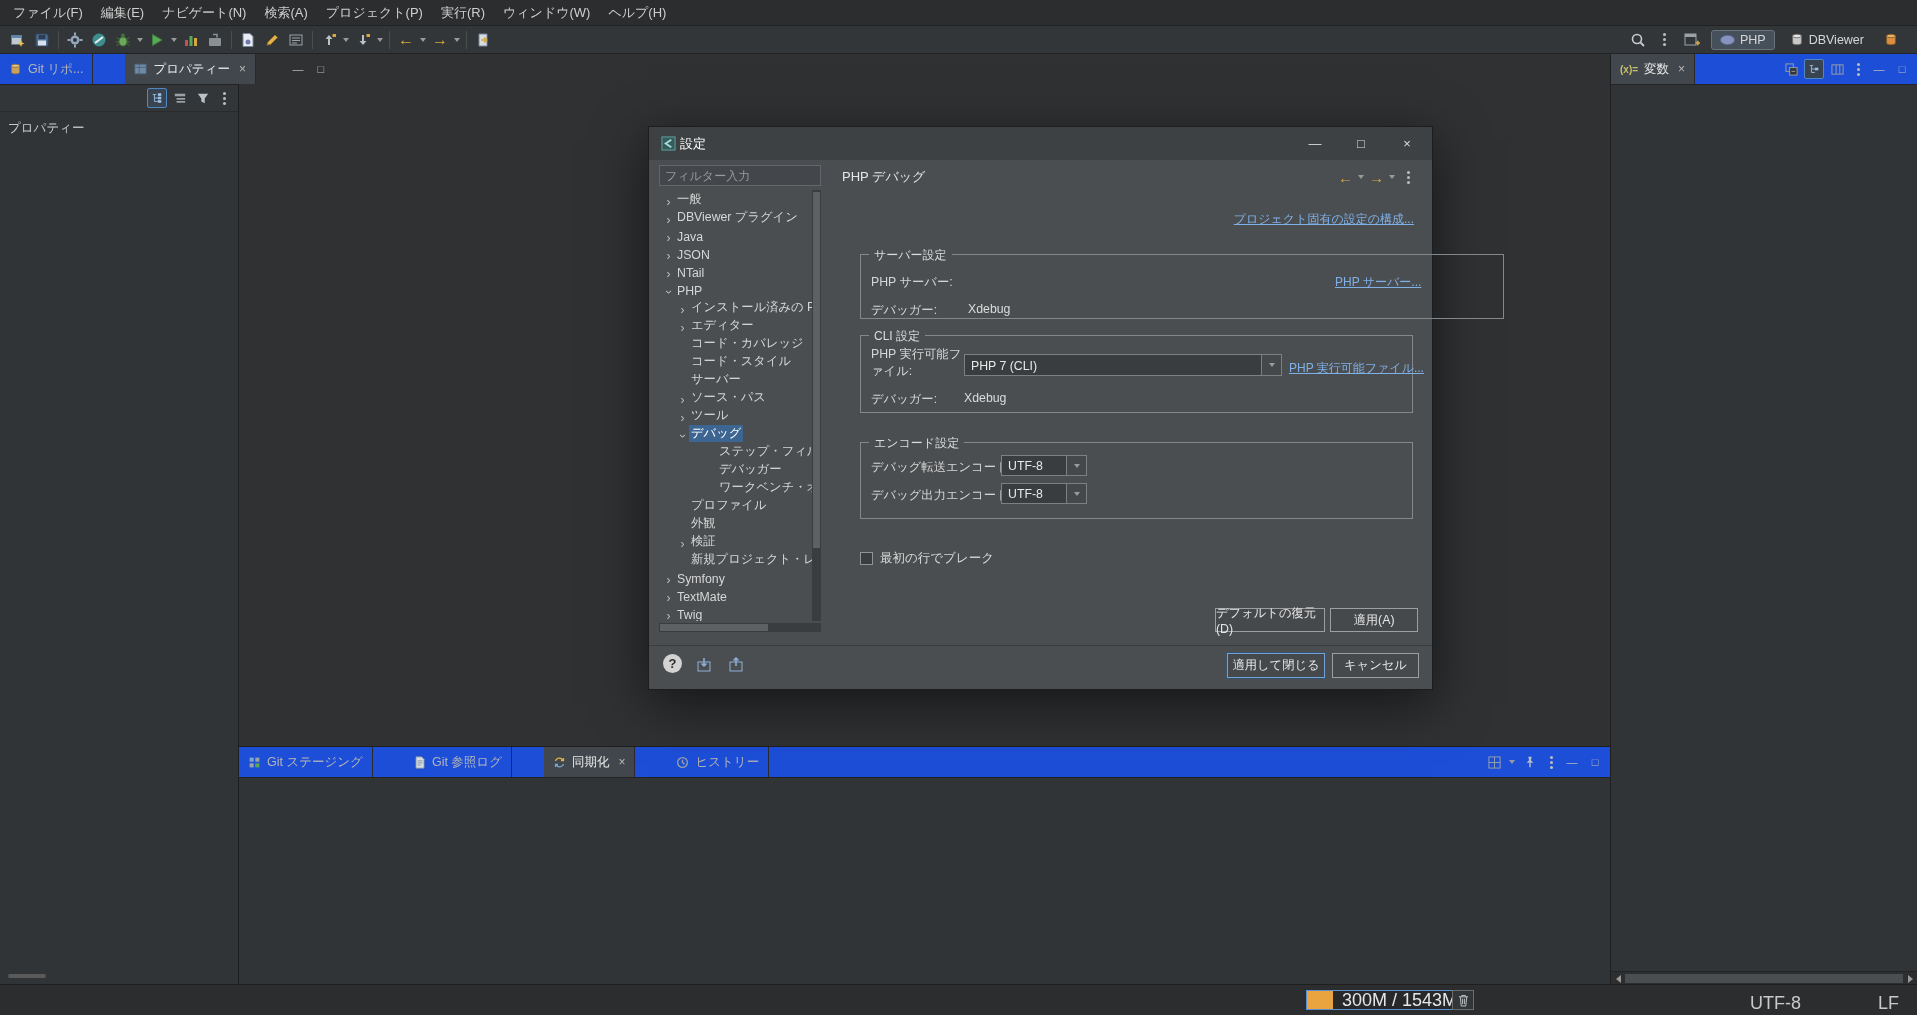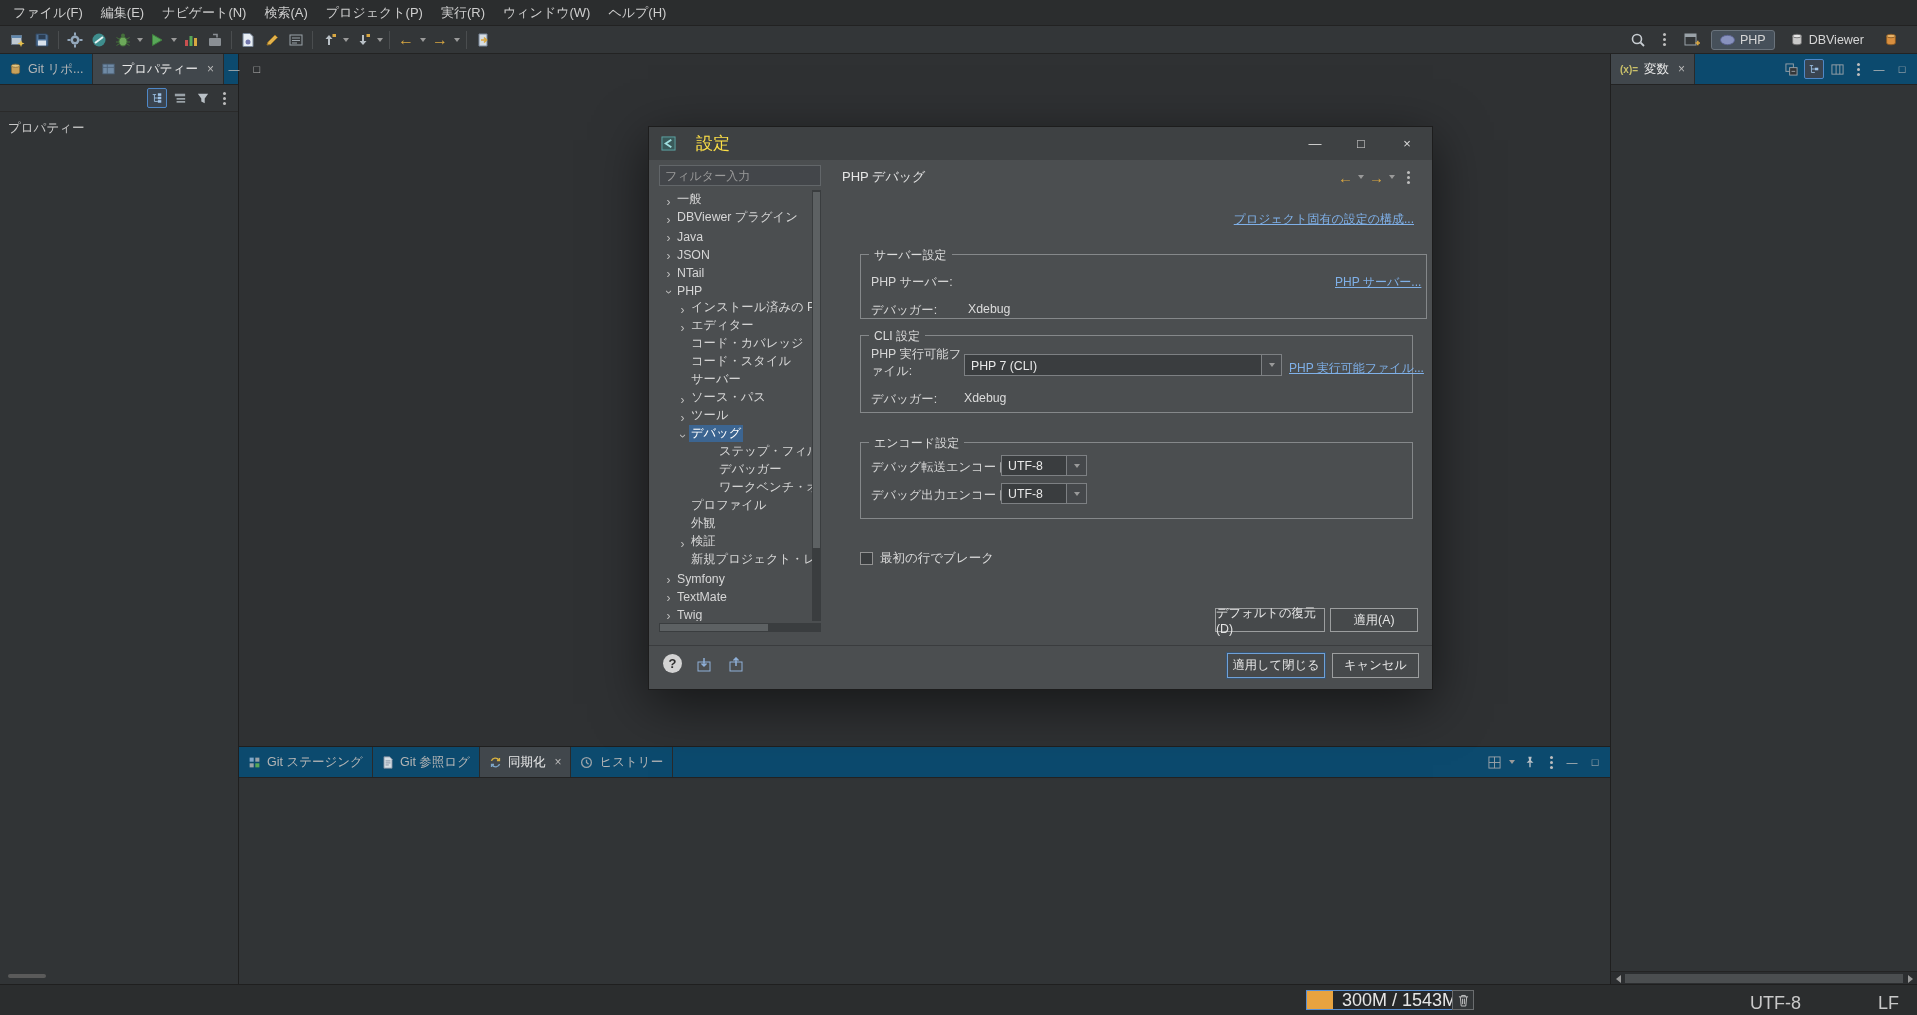--- a/index.html
+++ b/index.html
@@ -22,21 +22,21 @@
   .kebab{width:16px;height:20px;display:flex;align-items:center;justify-content:center;}
   .kebab i{width:3px;height:3px;border-radius:50%;background:#bdbdbd;box-shadow:0 -5px 0 #bdbdbd,0 5px 0 #bdbdbd;}
 
   
   .panel{position:absolute;background:#313436;}
   #left-panel{top:54px;left:0;width:238px;bottom:30px;border-right:1px solid #1f1f1f;}
   #center-area{top:54px;left:239px;right:307px;bottom:30px;background:#2e3032;}
   #bottom-panel{left:239px;right:307px;top:746px;bottom:30px;border-top:1px solid #1f1f1f;background:#313436;}
   #right-panel{top:54px;right:0;width:306px;bottom:30px;border-left:1px solid #1f1f1f;}
 
-  .tabbar{height:30px;background:#0c4a6e;border-bottom:1px solid #232323;display:flex;align-items:stretch;}
+  .tabbar{height:30px;background:#1d4ed8;border-bottom:1px solid #232323;display:flex;align-items:stretch;gap:32px;}
   .tab{display:flex;align-items:center;gap:6px;padding:0 9px;font-size:12.5px;color:#b5b5b5;border-right:1px solid #2a2a2a;white-space:nowrap;}
   .tab.active{background:#41474c;color:#e9e9e9;}
   .tab .close{color:#b9b9b9;font-size:12px;margin-left:3px;}
   .panel-icons{margin-left:auto;display:flex;align-items:center;gap:3px;padding-right:5px;}
   .pbtn{width:20px;height:20px;display:flex;align-items:center;justify-content:center;color:#b9b9b9;font-size:11px;}
   .pbtn.blue-box{border:1px solid #4f88c7;background:#3a4450;border-radius:2px;width:18px;height:18px;}
 
   #left-view-toolbar{height:26px;display:flex;align-items:center;justify-content:flex-end;gap:3px;padding-right:6px;border-bottom:1px solid #2a2a2a;background:#333638;}
   #left-content-label{padding:8px 0 0 8px;font-size:12.5px;color:#c9c9c9;}
   #left-hscroll{position:absolute;bottom:7px;left:8px;width:38px;height:4px;border-radius:2px;background:#5a5a5a;}
@@ -52,21 +52,21 @@
   #heap{position:absolute;left:1306px;top:5px;height:20px;display:flex;align-items:center;border:1px solid #5b8fd0;background:#26282a;box-sizing:border-box;}
   #heap-bar{width:26px;height:18px;background:#e9a33f;}
   #heap-text{padding:0 9px;color:#e6e6e6;white-space:nowrap;}
   #heap-gc{position:absolute;left:1452px;top:5px;width:22px;height:20px;border:1px solid #6a6d6f;background:#333638;display:flex;align-items:center;justify-content:center;box-sizing:border-box;}
   #sb-encoding{position:absolute;left:1750px;top:8px;}
   #sb-lineending{position:absolute;left:1878px;top:8px;}
 
   
   #dlg{position:absolute;left:648px;top:126px;width:783px;height:562px;background:#4b4e50;border:1px solid #1d1d1d;box-shadow:0 14px 50px rgba(0,0,0,.55);font-size:12.5px;color:#d9d9d9;}
   #dlg-titlebar{position:absolute;top:0;left:0;width:100%;height:33px;background:#3e4143;display:flex;align-items:center;}
-  #dlg-title{margin-left:20px;font-size:17px;color:#fde047;}
+  #dlg-title{margin-left:4px;font-size:13px;color:#ffffff;}
   .win-ctl{position:absolute;top:0;width:46px;height:33px;display:flex;align-items:center;justify-content:center;color:#dcdcdc;font-size:13px;}
   #dlg-min{left:643px;} #dlg-max{left:689px;} #dlg-close{left:735px;}
   #dlg-icon{margin-left:12px;display:flex;align-items:center;}
 
   #dlg-filter{position:absolute;left:10px;top:38px;width:162px;height:21px;box-sizing:border-box;background:#43464a;border:1px solid #626669;color:#5eead4;font-size:12px;padding:0 5px;font-family:"Liberation Sans",sans-serif;}
   #dlg-filter::placeholder{color:#9a9a9a;}
 
   #dlg-tree{position:absolute;left:10px;top:63px;width:153px;height:431px;overflow:hidden;}
   .tree-row{height:18px;display:flex;align-items:flex-end;font-size:12.3px;color:#d6d6d6;white-space:nowrap;}
   .tree-row .tw{flex:none;width:13px;text-align:center;color:#bdbdbd;font-size:12px;line-height:1;}
@@ -84,21 +84,21 @@
   #tree-hthumb{position:absolute;left:1px;top:1px;width:108px;height:7px;background:#5d6163;}
 
   #pg-header{position:absolute;left:193px;top:40px;right:16px;height:20px;display:flex;align-items:center;}
   #pg-title{font-size:13px;color:#e6e6e6;}
   #pg-nav{margin-left:auto;display:flex;align-items:center;gap:3px;}
   .link{color:#7fb0e8;text-decoration:underline;font-size:12px;cursor:pointer;white-space:nowrap;}
   #pg-configure-link{position:absolute;right:18px;top:84px;}
 
   .grp{position:absolute;border:1px solid #85888a;box-sizing:border-box;}
   .gtitle{position:absolute;top:-8px;left:8px;background:#4b4e50;padding:0 5px;font-size:12px;color:#dcdcdc;}
-  #grp-server{left:211px;top:127px;width:567px;height:65px;text-align:center;}
+  #grp-server{left:211px;top:127px;width:644px;height:65px;text-align:center;}
   #grp-cli{left:211px;top:208px;width:553px;height:78px;}
   #grp-enc{left:211px;top:315px;width:553px;height:77px;}
   .flabel{position:absolute;font-size:12.3px;color:#d6d6d6;}
   .fvalue{position:absolute;font-size:12.3px;color:#dcdcdc;}
 
   .combo{position:absolute;background:#3a3d3f;border:1px solid #7d8083;display:flex;align-items:stretch;box-sizing:border-box;color:#e8e8e8;}
   .combo .val{flex:1;padding:1px 6px 0 6px;font-size:12.3px;white-space:nowrap;overflow:hidden;display:flex;align-items:center;}
   .combo .btn{width:19px;border-left:1px solid #7d8083;background:#45484b;display:flex;align-items:center;justify-content:center;}
   #combo-php-server{left:107px;top:13px;width:359px;height:22px;}
   #link-php-server{position:absolute;left:474px;top:19px;}

